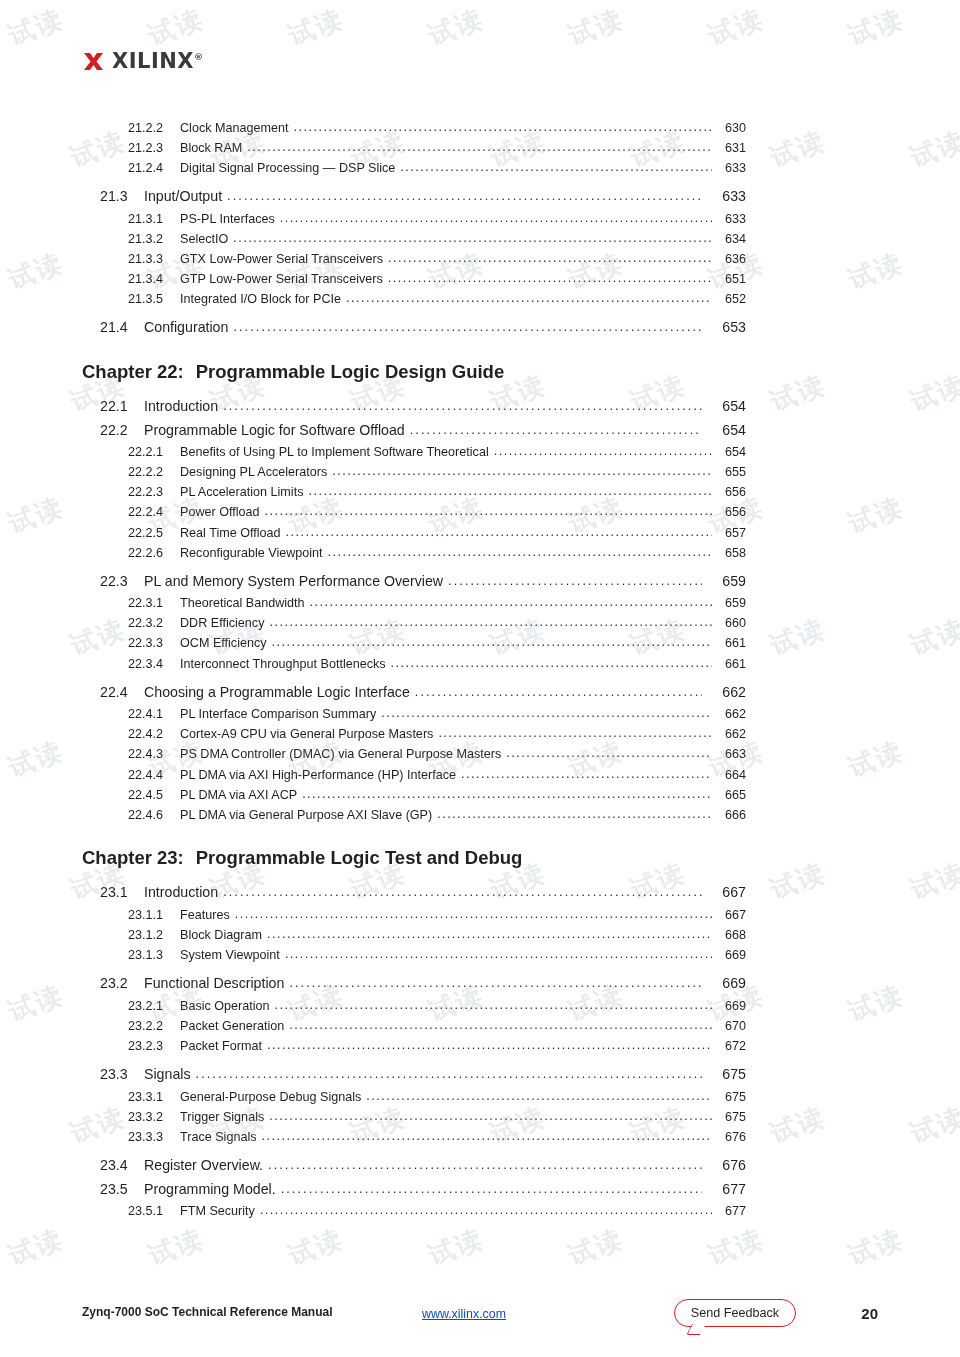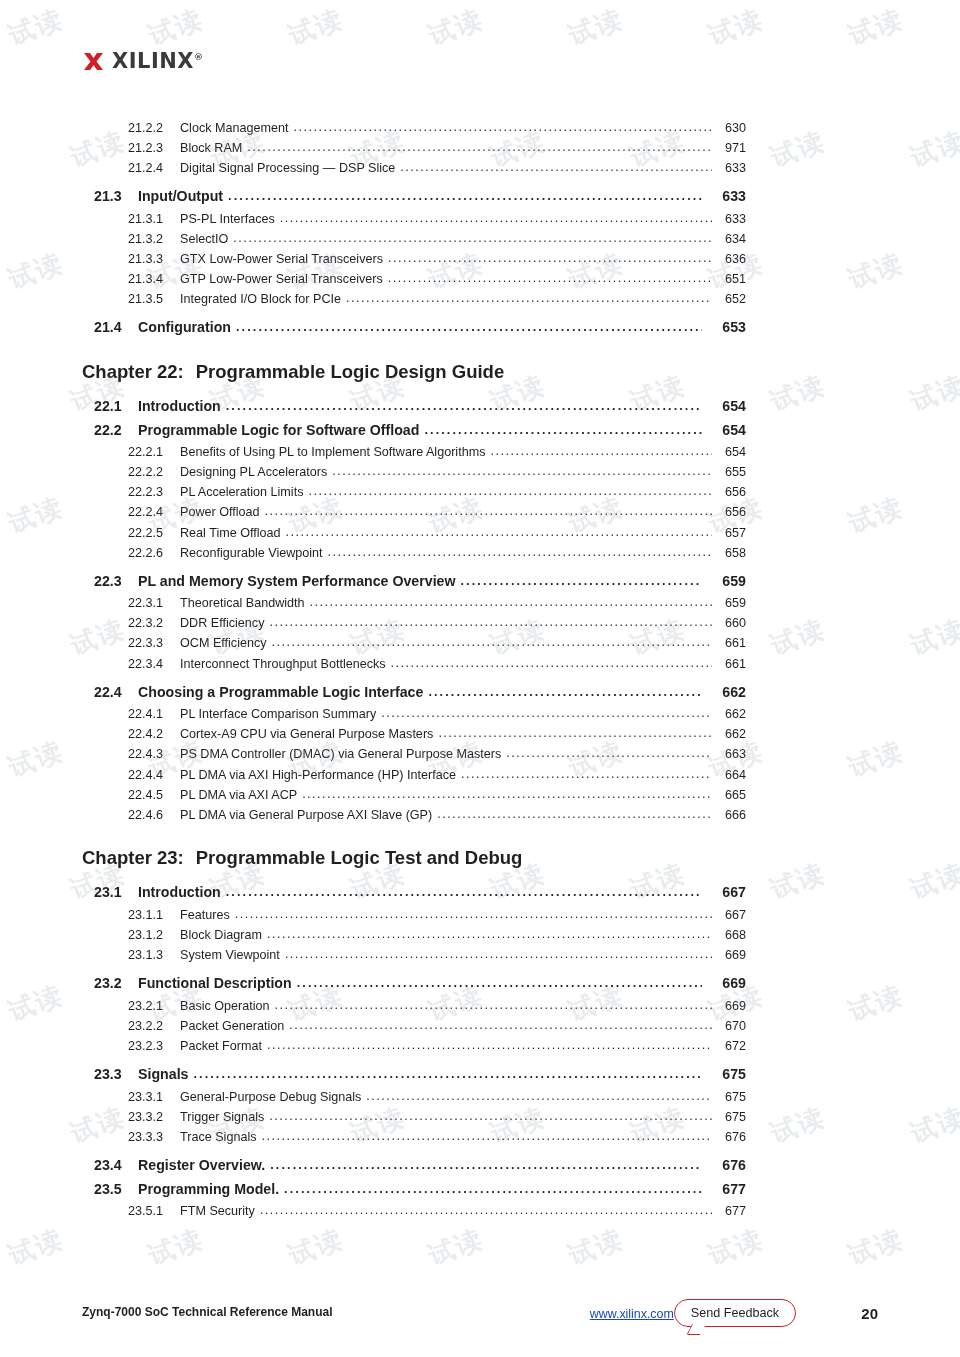--- a/index.html
+++ b/index.html
@@ -116,23 +116,23 @@
     margin-left: 46px;
     font-size: 12.6px;
     font-weight: normal;
     margin-bottom: 7.5px;
   }
   .lvl3 .num { width: 52px; }
   .lvl3 .pg  { width: 30px; }
 
   
   .lvl2 {
-    margin-left: 12px;
+    margin-left: 18px;
     font-size: 14.2px;
-    font-weight: bold;
+    font-weight: normal;
     margin-bottom: 9px;
   }
   .lvl2 .num { width: 44px; }
   .lvl2 .pg  { width: 40px; }
   .lvl2 .dots { letter-spacing: 2.1px; }
 
   
   .chapter {
     font-size: 18.5px;
     font-weight: bold;
@@ -155,21 +155,21 @@
   }
   .footer-left {
     font-size: 12px;
     font-weight: bold;
     line-height: 1.45;
     color: #231f20;
     width: 330px;
   }
   .footer-mid {
     flex: 1 1 auto;
-    text-align: right;
+    text-align: left;
     padding-left: 10px;
   }
   .footer-link {
     font-size: 12.4px;
     color: #1a48b8;
     text-decoration: underline;
   }
   .feedback {
     border: 1.6px solid #cf2026;
     border-radius: 14px;
@@ -301,21 +301,21 @@
       <div class="entry lvl3">
         <span class="num">21.2.2</span>
         <span class="title">Clock Management</span>
         <span class="dots">................................................................................................................................................................................................................................................................................................................................................................................................................</span>
         <span class="pg">630</span>
       </div>
       <div class="entry lvl3">
         <span class="num">21.2.3</span>
         <span class="title">Block RAM</span>
         <span class="dots">................................................................................................................................................................................................................................................................................................................................................................................................................</span>
-        <span class="pg">971</span>
+        <span class="pg">631</span>
       </div>
       <div class="entry lvl3">
         <span class="num">21.2.4</span>
         <span class="title">Digital Signal Processing — DSP Slice</span>
         <span class="dots">................................................................................................................................................................................................................................................................................................................................................................................................................</span>
         <span class="pg">633</span>
       </div>
       <div class="gap-sm"></div>
       <div class="entry lvl2">
         <span class="num">21.3</span>
@@ -368,21 +368,21 @@
         <span class="pg">654</span>
       </div>
       <div class="entry lvl2">
         <span class="num">22.2</span>
         <span class="title">Programmable Logic for Software Offload</span>
         <span class="dots">................................................................................................................................................................................................................................................................................................................................................................................................................</span>
         <span class="pg">654</span>
       </div>
       <div class="entry lvl3">
         <span class="num">22.2.1</span>
-        <span class="title">Benefits of Using PL to Implement Software Algorithms</span>
+        <span class="title">Benefits of Using PL to Implement Software Theoretical</span>
         <span class="dots">................................................................................................................................................................................................................................................................................................................................................................................................................</span>
         <span class="pg">654</span>
       </div>
       <div class="entry lvl3">
         <span class="num">22.2.2</span>
         <span class="title">Designing PL Accelerators</span>
         <span class="dots">................................................................................................................................................................................................................................................................................................................................................................................................................</span>
         <span class="pg">655</span>
       </div>
       <div class="entry lvl3">

